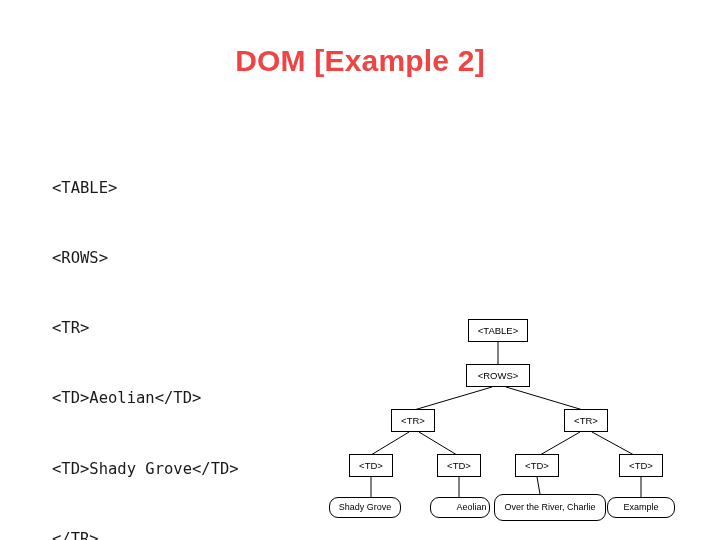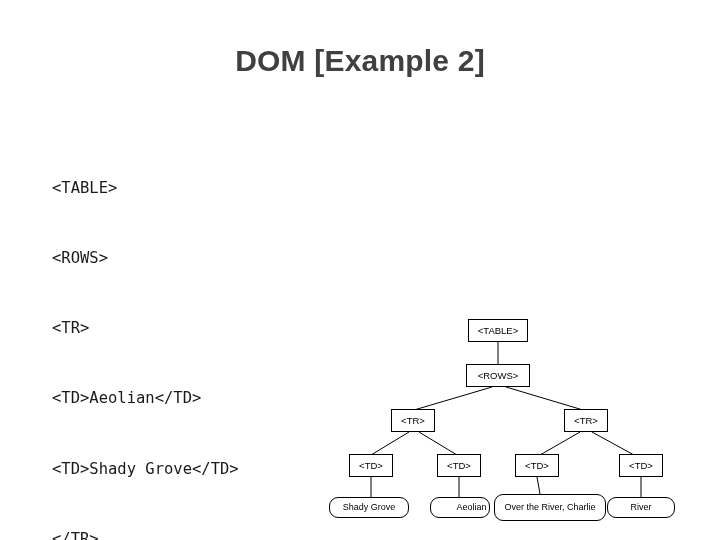--- a/index.html
+++ b/index.html
@@ -22,21 +22,21 @@
     height: 540px;
   }
 
   
   #title {
     position: absolute;
     left: 0;
     top: 44px;
     width: 720px;
     text-align: center;
-    color: #404040;
+    color: #ef4444;
     font-size: 30px;
     font-weight: bold;
     letter-spacing: 0.2px;
   }
 
   
   #code {
     position: absolute;
     left: 52px;
     top: 130px;
@@ -146,27 +146,27 @@
     <div class="node" style="left:437px; top:454px; width:44px; height:23px;">
       <span class="lbl">&lt;TD&gt;</span>
     </div>
     <div class="node" style="left:515px; top:454px; width:44px; height:23px;">
       <span class="lbl">&lt;TD&gt;</span>
     </div>
     <div class="node" style="left:619px; top:454px; width:44px; height:23px;">
       <span class="lbl">&lt;TD&gt;</span>
     </div>
 
-    <div class="node leaf" style="left:329px; top:497px; width:80px; height:21px;">
+    <div class="node leaf" style="left:329px; top:497px; width:72px; height:21px;">
       <span class="lbl">Shady Grove</span>
     </div>
     <div class="node leaf" style="left:430px; top:497px; width:60px; height:21px;padding-left:23px;">
       <span class="lbl">Aeolian</span>
     </div>
     <div class="node leaf" style="left:494px; top:494px; width:112px; height:27px;">
       <span class="lbl">Over the River, Charlie</span>
     </div>
     <div class="node leaf" style="left:607px; top:497px; width:68px; height:21px;">
-      <span class="lbl">River</span>
+      <span class="lbl">Example</span>
     </div>
 
   </div>
 </div>
 
 </body></html>

